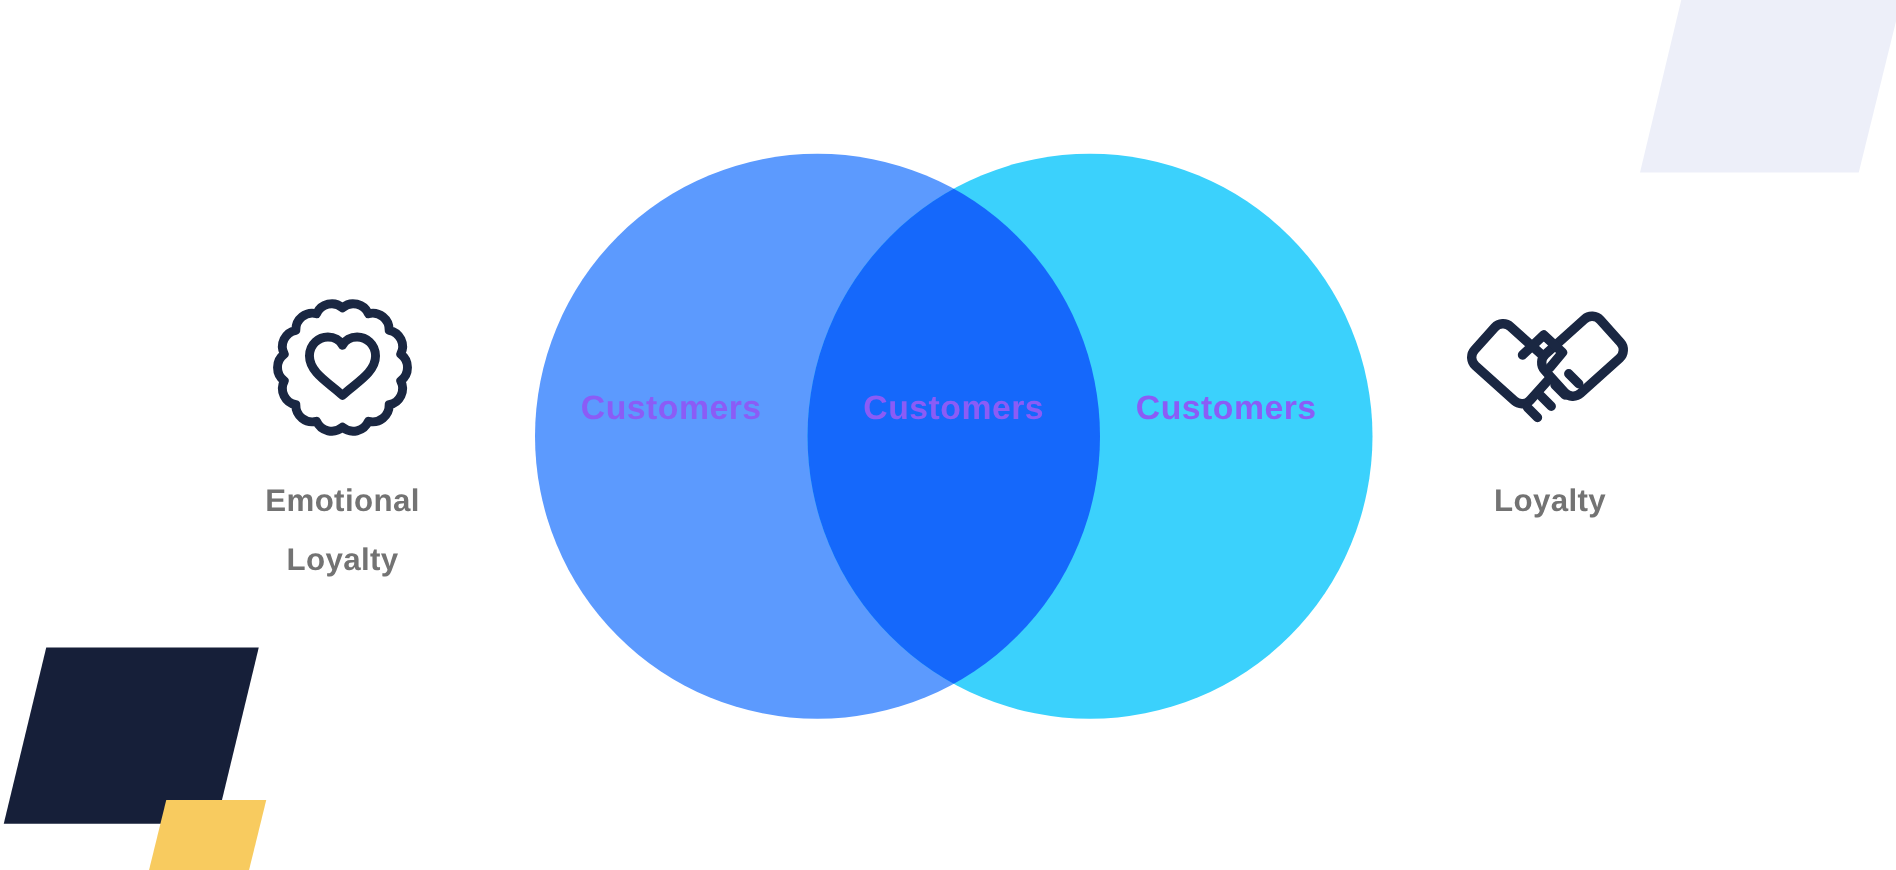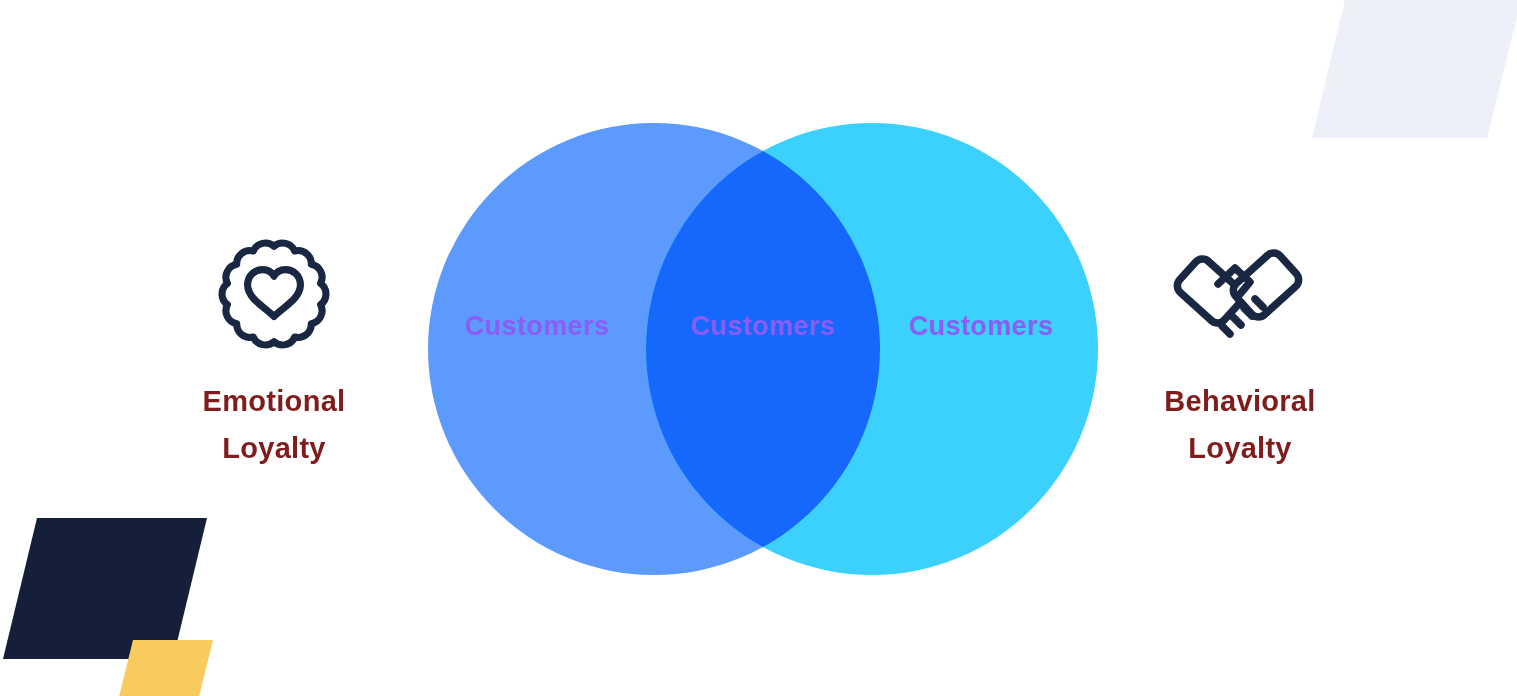--- a/index.html
+++ b/index.html
@@ -31,22 +31,22 @@
     line-height: 47px;
     letter-spacing: 0.4px;
     transform: translateX(-50%);
   }
   .venn-text span { display: block; }
   .side-label {
     position: absolute;
     top: 378px;
     width: 260px;
     text-align: center;
-    color: #7f1d1d;
-    font-size: 29px;
+    color: #737373;
+    font-size: 25px;
     font-weight: bold;
     line-height: 47px;
     letter-spacing: 0.3px;
     transform: translateX(-50%);
   }
   .side-label span { display: block; }
   .icon-box {
     position: absolute;
   }
 </style>
@@ -101,17 +101,16 @@
 
   <svg class="icon-box" style="left:1170px; top:240px;" width="136" height="118" viewBox="0 0 136 118">
     <g fill="#ffffff" stroke="#1A2742" stroke-width="7.5" stroke-linejoin="round" stroke-linecap="round">
       <rect x="10" y="30" width="60" height="42" rx="9" transform="rotate(42 40 51)"></rect>
       <rect x="66" y="24" width="60" height="42" rx="9" transform="rotate(-42 96 45)"></rect>
       <path d="M48,44 L65,28 L80,42 L70,54" fill="none"></path>
       <path d="M52,86 l8,8 M63,77 l8,8 M74,68 l8,8 M85,59 l8,8" fill="none"></path>
     </g>
   </svg>
   <div class="side-label" style="left:1240px;">
-    <span>Behavioral</span>
     <span>Loyalty</span>
   </div>
 
 </div>
 
 </body></html>

